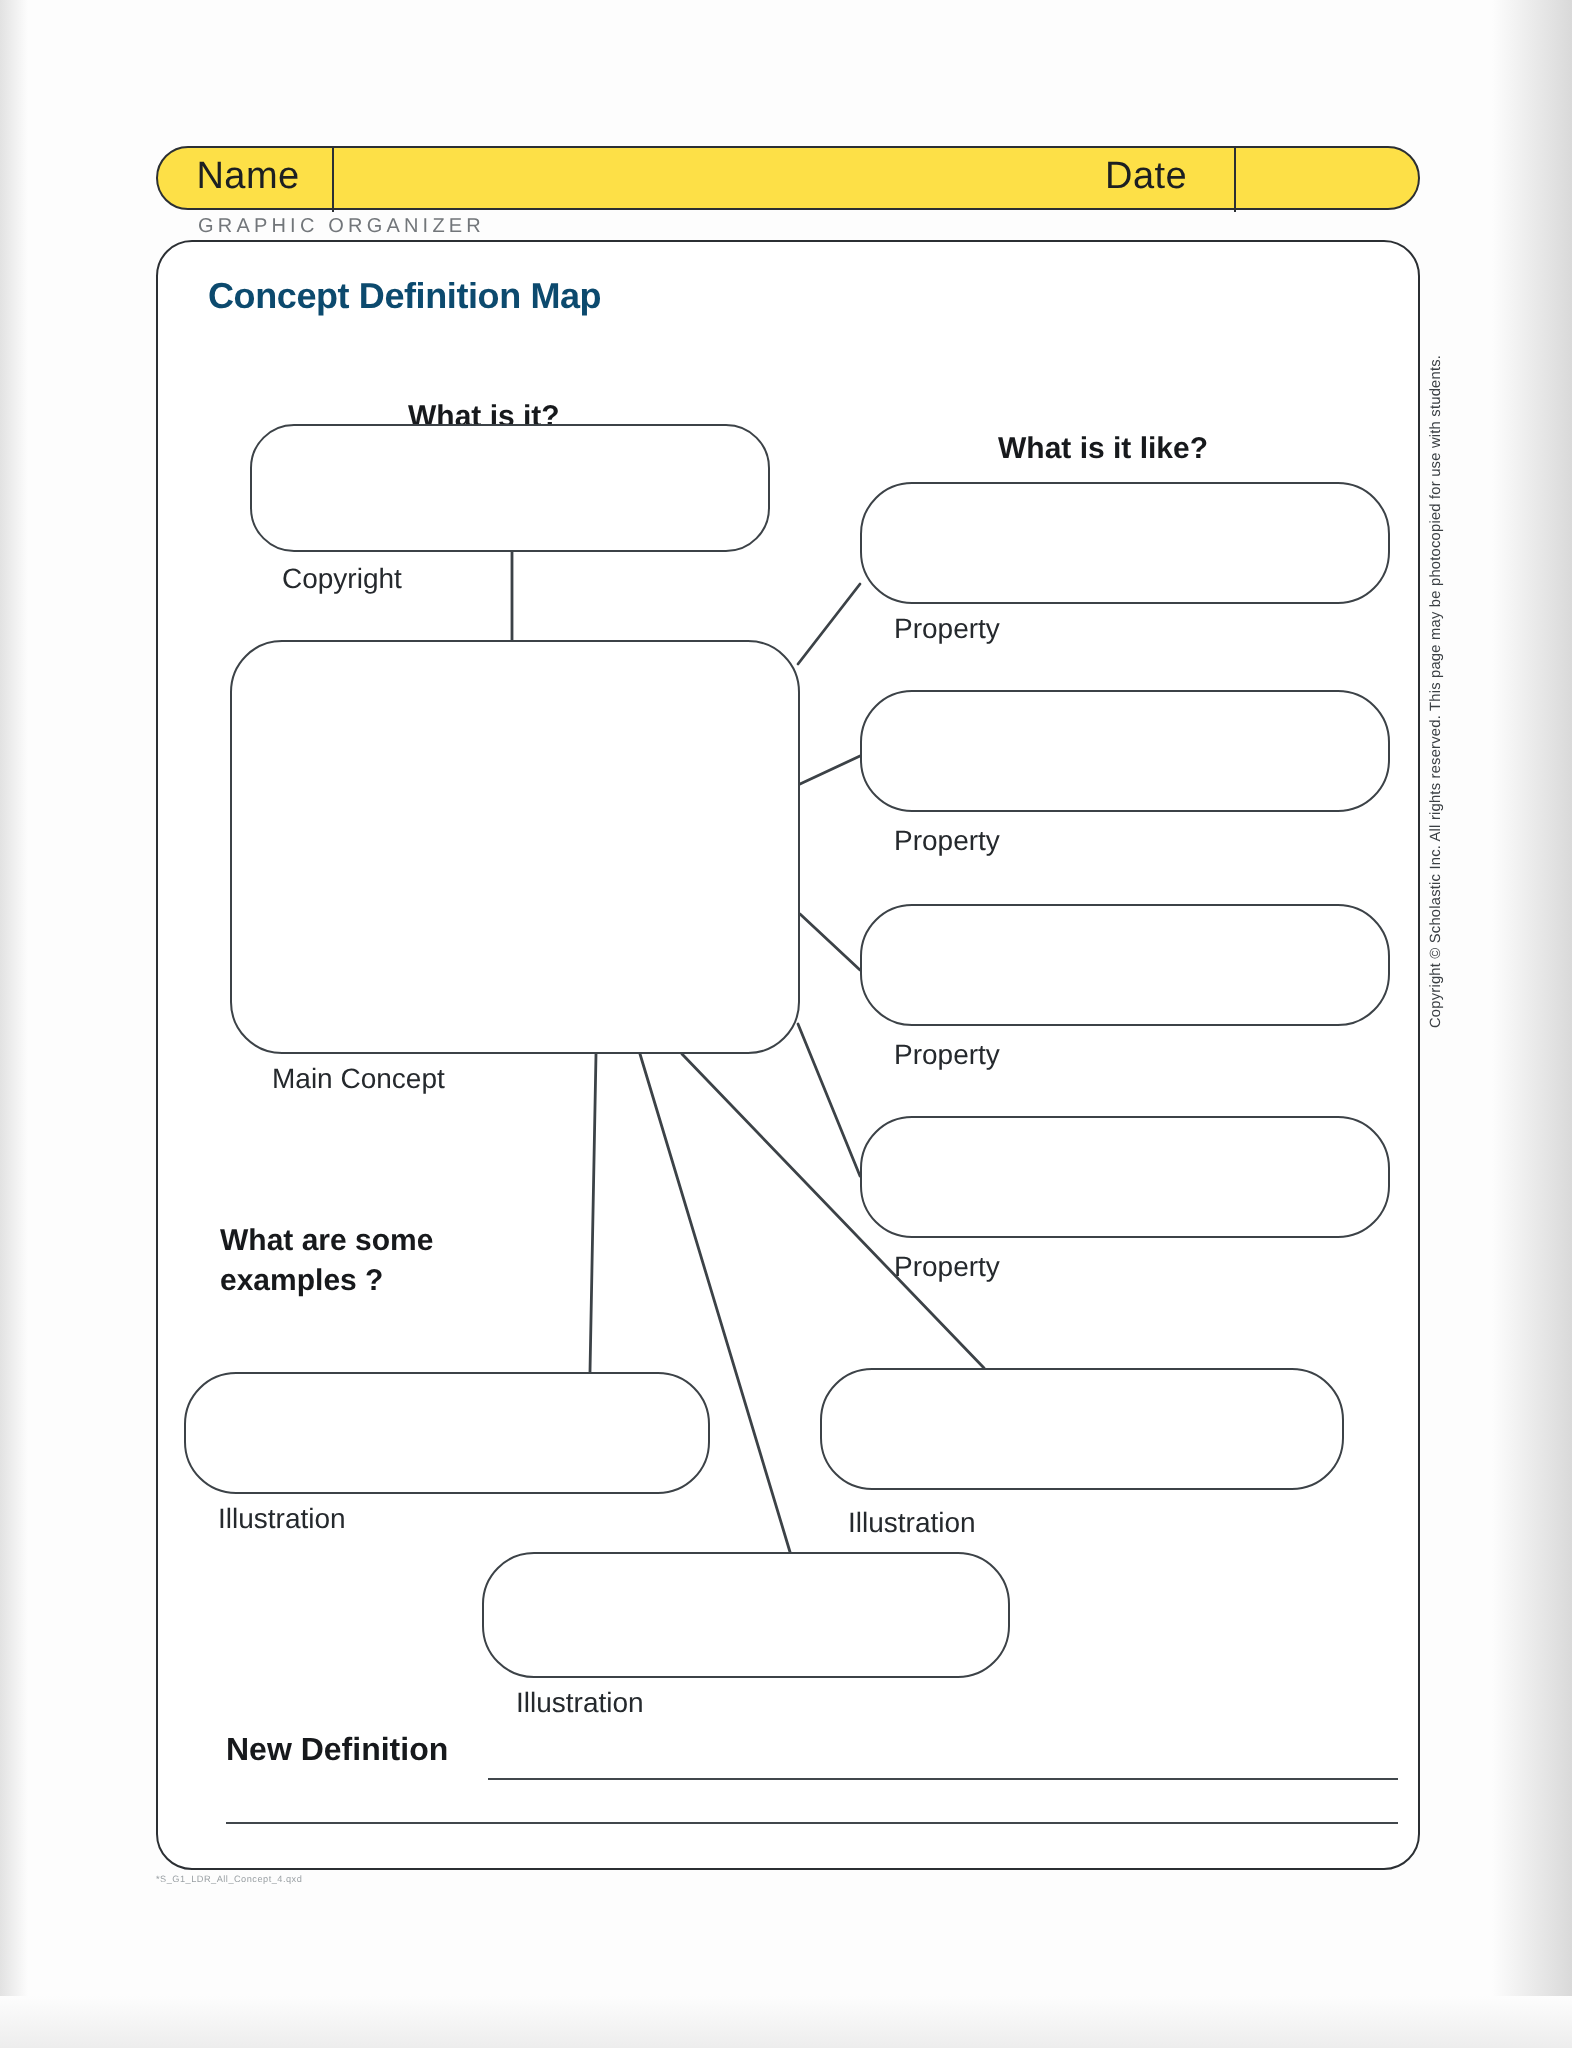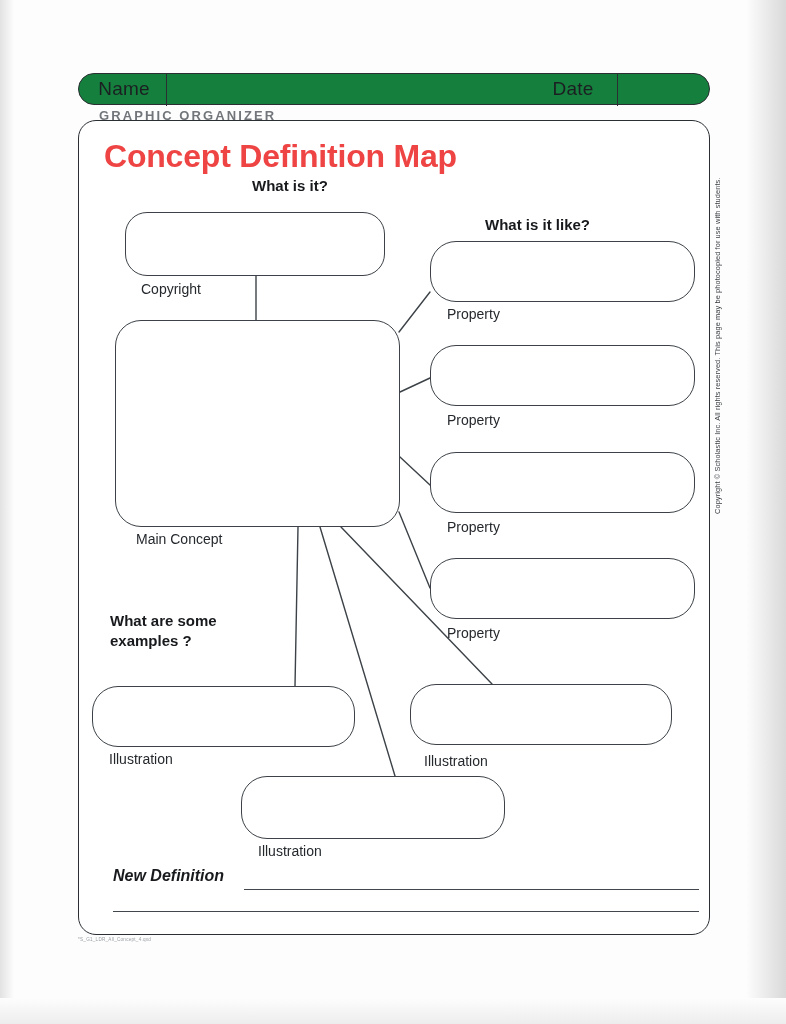--- a/index.html
+++ b/index.html
@@ -43,21 +43,21 @@
   
   .namebar {
     position: absolute;
     left: 78px;
     top: 73px;
     width: 632px;
     height: 32px;
     border: 1.3px solid #2b2f33;
     border-radius: 16px;
     box-sizing: border-box;
-    background: #15803d;
+    background: #fde047;
   }
   .namebar .cell-label {
     position: absolute;
     top: 0;
     height: 100%;
     display: flex;
     align-items: center;
     justify-content: center;
     font-size: 19px;
     color: #1c1f22;
@@ -74,58 +74,58 @@
   }
   .div-name { left: 87px; }
   .div-date { left: 538px; }
   .fill-line { position: absolute; top: 0; height: 32px; }
 
   
   .kicker {
     position: absolute;
     left: 99px;
     top: 108px;
-    font-size: 13px;
+    font-size: 10px;
     letter-spacing: 2.1px;
     color: #72767a;
-    font-weight: 700;
+    font-weight: 400;
   }
 
   
   .panel {
     position: absolute;
     left: 78px;
     top: 120px;
     width: 632px;
     height: 815px;
     border: 1.3px solid #2b2f33;
     border-radius: 18px;
     box-sizing: border-box;
     background: #fff;
   }
 
   .title {
     position: absolute;
     left: 104px;
     top: 138px;
-    font-size: 32px;
+    font-size: 18px;
     font-weight: bold;
-    color: #ef4444;
+    color: #0c4a6e;
     letter-spacing: -0.2px;
   }
 
   
   .heading {
     position: absolute;
     font-weight: bold;
     font-size: 15px;
     color: #17191c;
   }
-  .h-whatisit   { left: 204px; top: 177px; margin-left: 48px; }
-  .h-whatlike   { left: 485px; top: 216px; }
+  .h-whatisit   { left: 204px; top: 200px; }
+  .h-whatlike   { left: 499px; top: 216px; }
   .h-examples   { left: 110px; top: 611px; width: 150px; line-height: 20px; }
 
   
   .box {
     position: absolute;
     border: 1.4px solid #3c4247;
     background: #fff;
     box-sizing: border-box;
   }
   .box-category  { left: 125px; top: 212px; width: 260px; height: 64px;  border-radius: 22px; }
@@ -163,21 +163,20 @@
   }
 
   
   .newdef-label {
     position: absolute;
     left: 113px;
     top: 867px;
     font-size: 16px;
     font-weight: bold;
     color: #17191c;
-    font-style: italic;
   }
   .rule {
     position: absolute;
     height: 0;
     border-top: 1.6px solid #41474c;
   }
   .rule-1 { left: 244px; top: 889px; width: 455px; }
   .rule-2 { left: 113px; top: 911px; width: 586px; }
 
   

